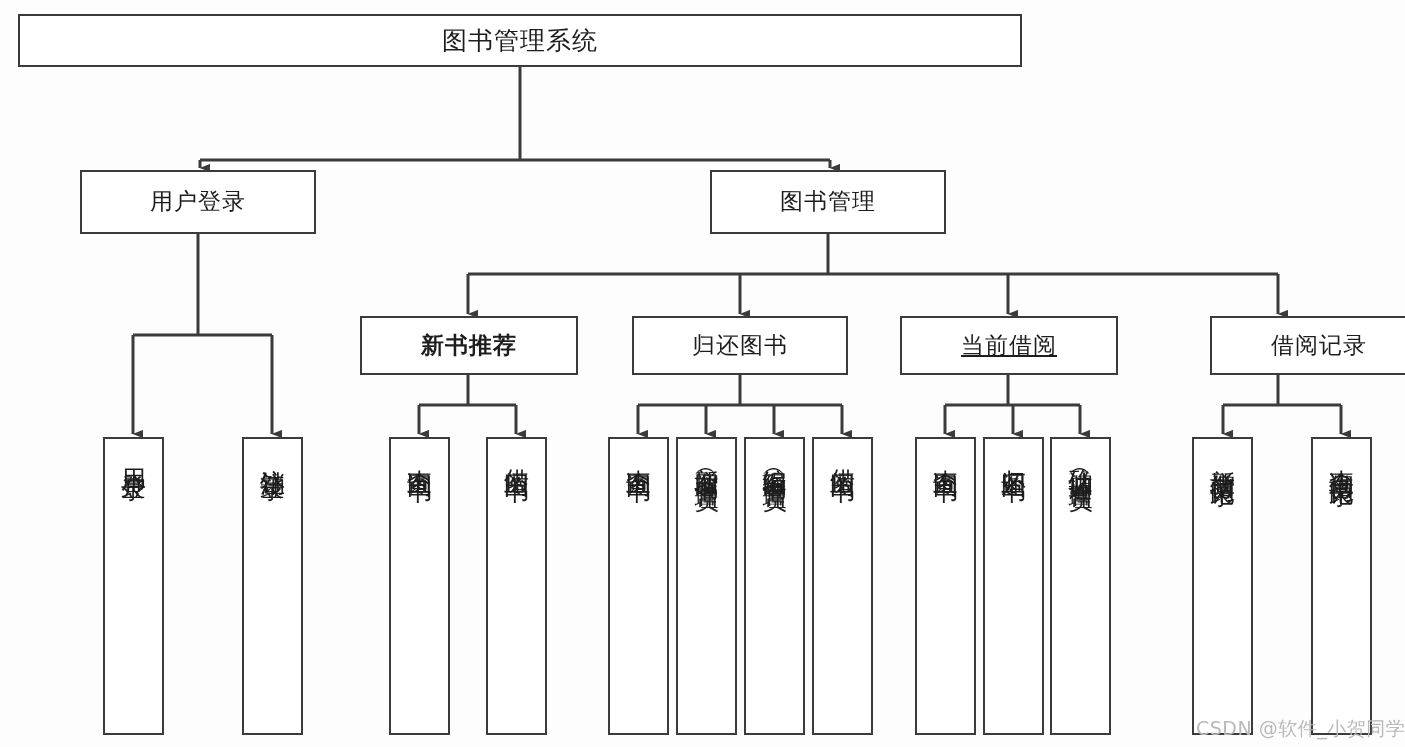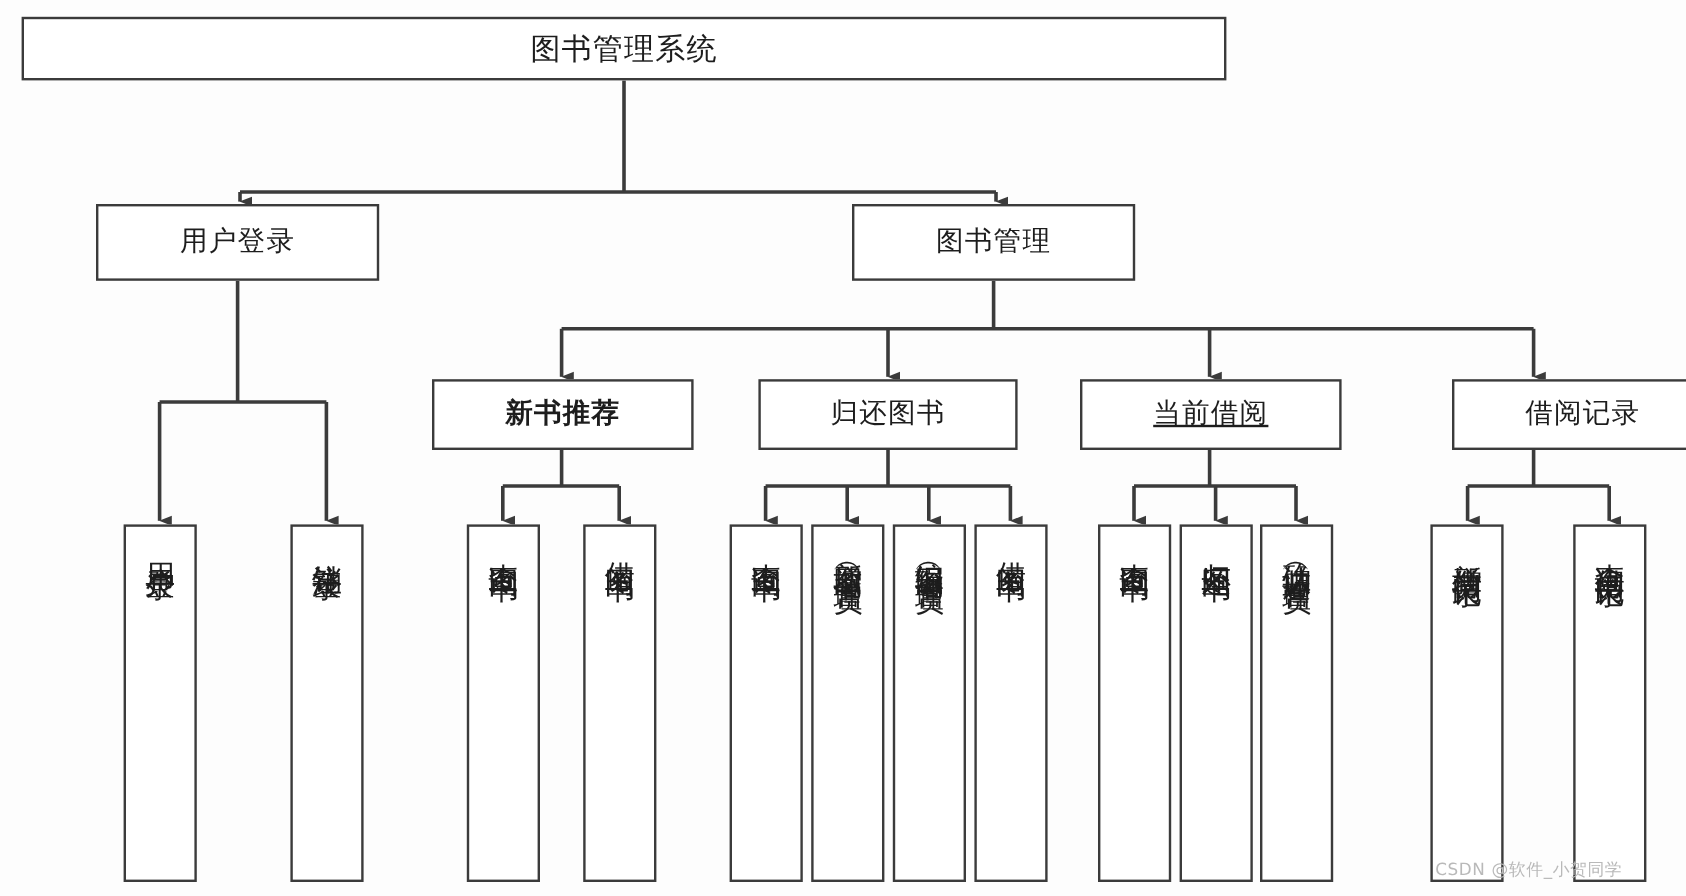--- a/index.html
+++ b/index.html
@@ -52,21 +52,21 @@
   .node.vert .label{
     writing-mode:vertical-rl;
     text-orientation:upright;
     font-size:25px;
     letter-spacing:3px;
     line-height:1;
   }
   .node.vert.tall .label{font-size:24px;}
   .watermark{
     position:absolute;
-    font-size:14px;
+    font-size:19px;
     color:#b9b9b9;
     letter-spacing:0.5px;
     white-space:nowrap;
     user-select:none;
   }
 </style>
 </head>
 <body>
 
 <div id="diagram-root">

